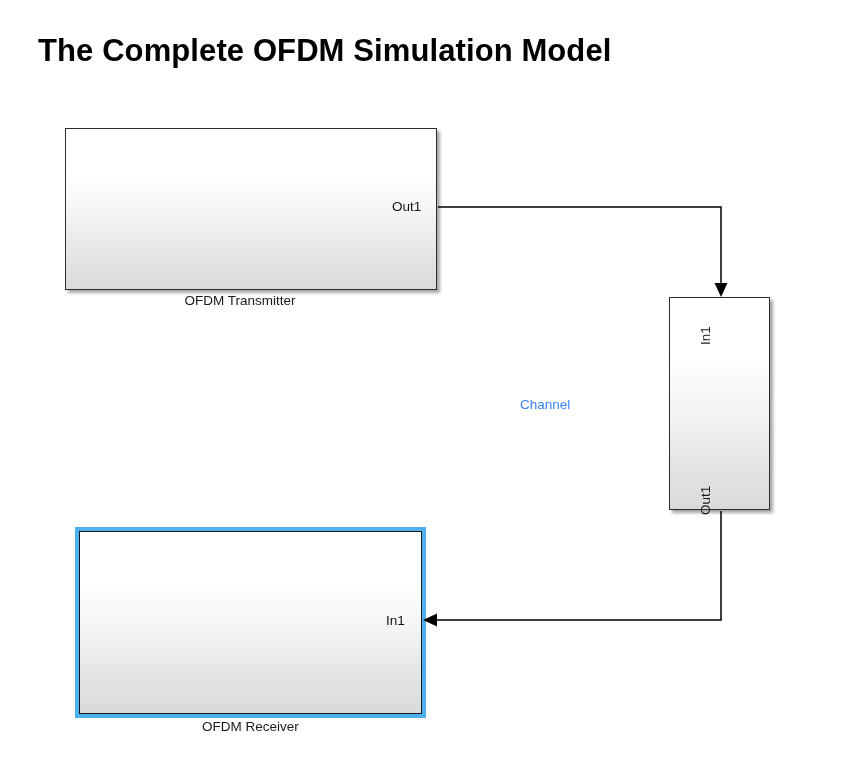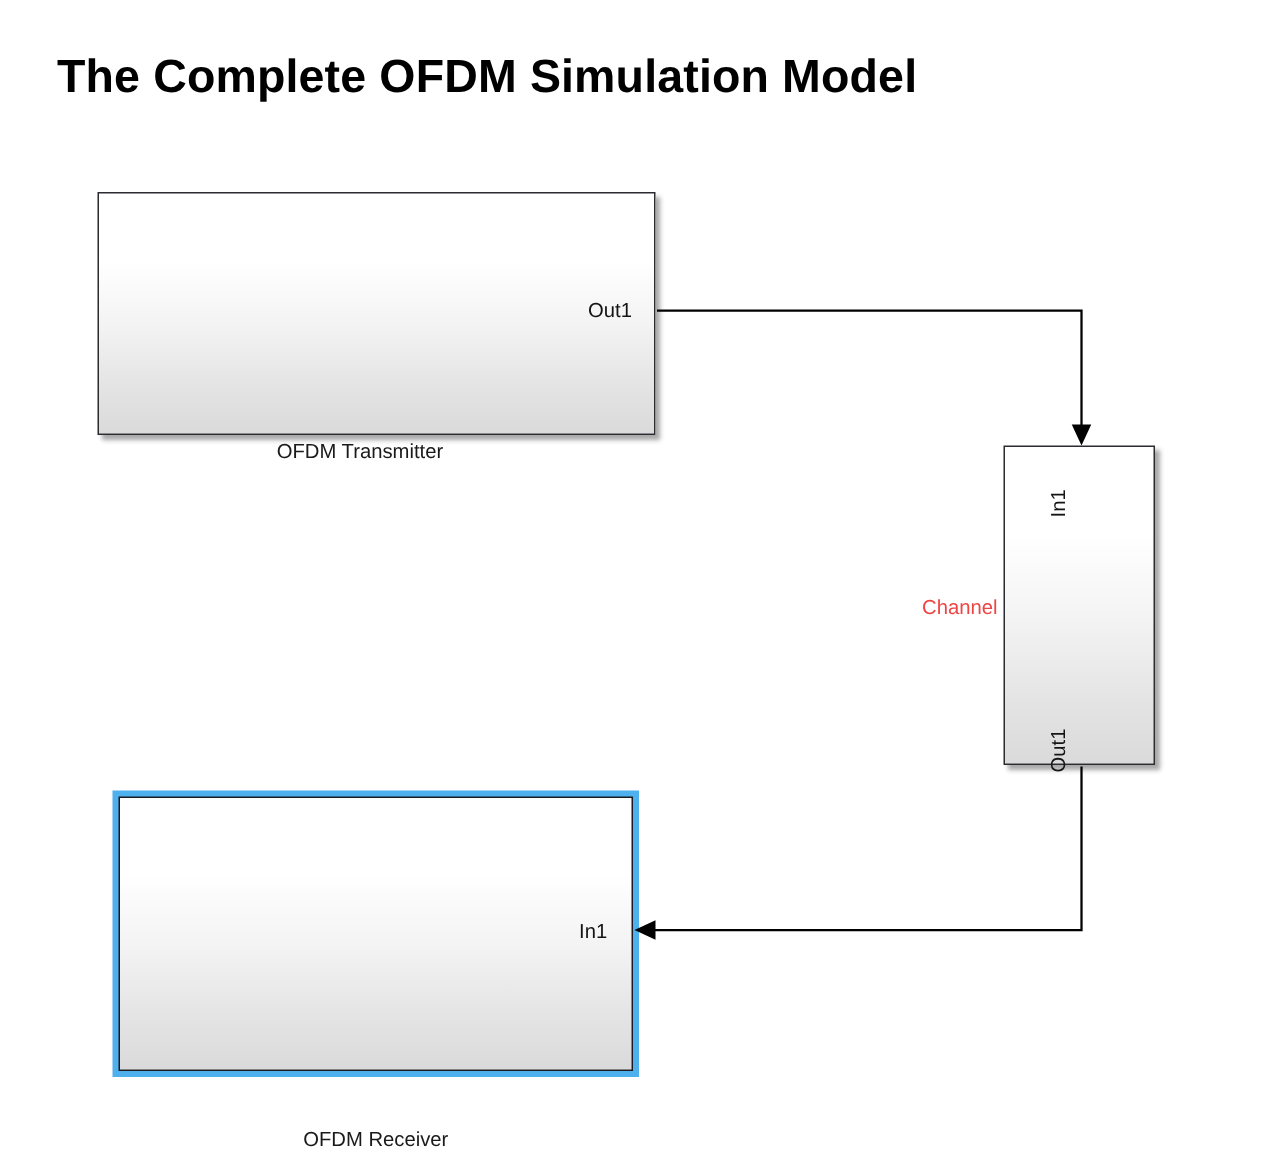--- a/index.html
+++ b/index.html
@@ -62,23 +62,23 @@
   }
   .port-label.vertical {
     transform: rotate(-90deg);
     transform-origin: left bottom;
   }
 
   
   .side-label {
     position: absolute;
     font-size: 13.5px;
-    color: #ef4444;
+    color: #3b82f6;
     white-space: nowrap;
-    text-align: right;
+    text-align: left;
   }
 
   
   #wires {
     position: absolute;
     left: 0;
     top: 0;
     width: 852px;
     height: 775px;
     pointer-events: none;
@@ -103,21 +103,21 @@
   <div class="port-label" style="left:392px; top:199px;">Out1</div>
   <div class="block-name" style="left:54px; top:293px; width:372px;">OFDM Transmitter</div>
 
   <div class="block" style="left:669px; top:297px; width:101px; height:213px;"></div>
   <div class="port-label vertical" style="left:713px; top:330px;">In1</div>
   <div class="port-label vertical" style="left:713px; top:500px;">Out1</div>
   <div class="side-label" style="left:520px; top:397px; width:145px;">Channel</div>
 
   <div class="block selected" style="left:79px; top:531px; width:343px; height:183px;"></div>
   <div class="port-label" style="left:386px; top:613px;">In1</div>
-  <div class="block-name" style="left:79px; top:752px; width:343px;">OFDM Receiver</div>
+  <div class="block-name" style="left:79px; top:719px; width:343px;">OFDM Receiver</div>
 
   <svg id="wires" viewBox="0 0 852 775" xmlns="http://www.w3.org/2000/svg">
 
     <g>
       <path d="M 438 207 L 721 207 L 721 288"></path>
       <polygon points="721,297 714.5,283 727.5,283"></polygon>
     </g>
 
     <g>
       <path d="M 721 511 L 721 620 L 433 620"></path>

